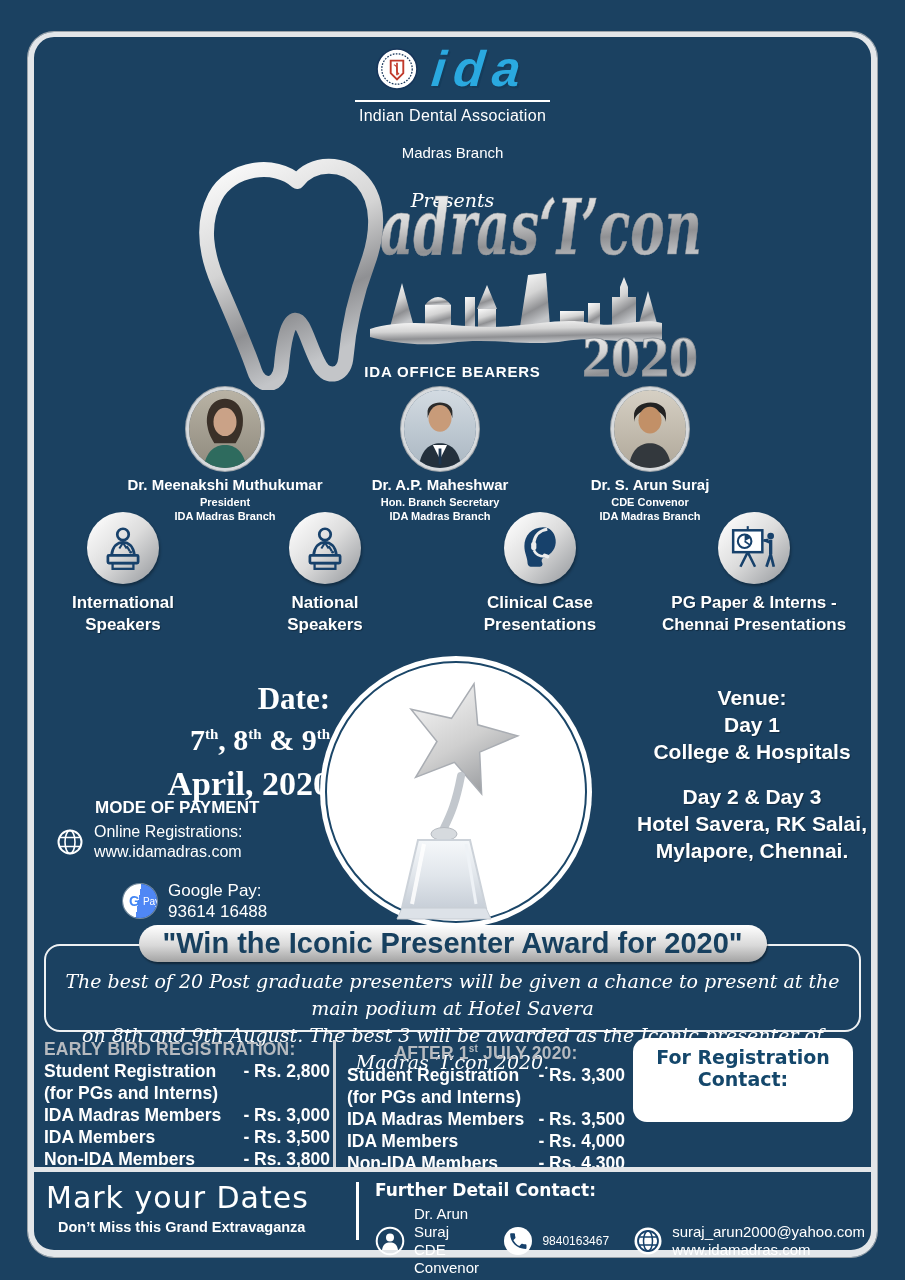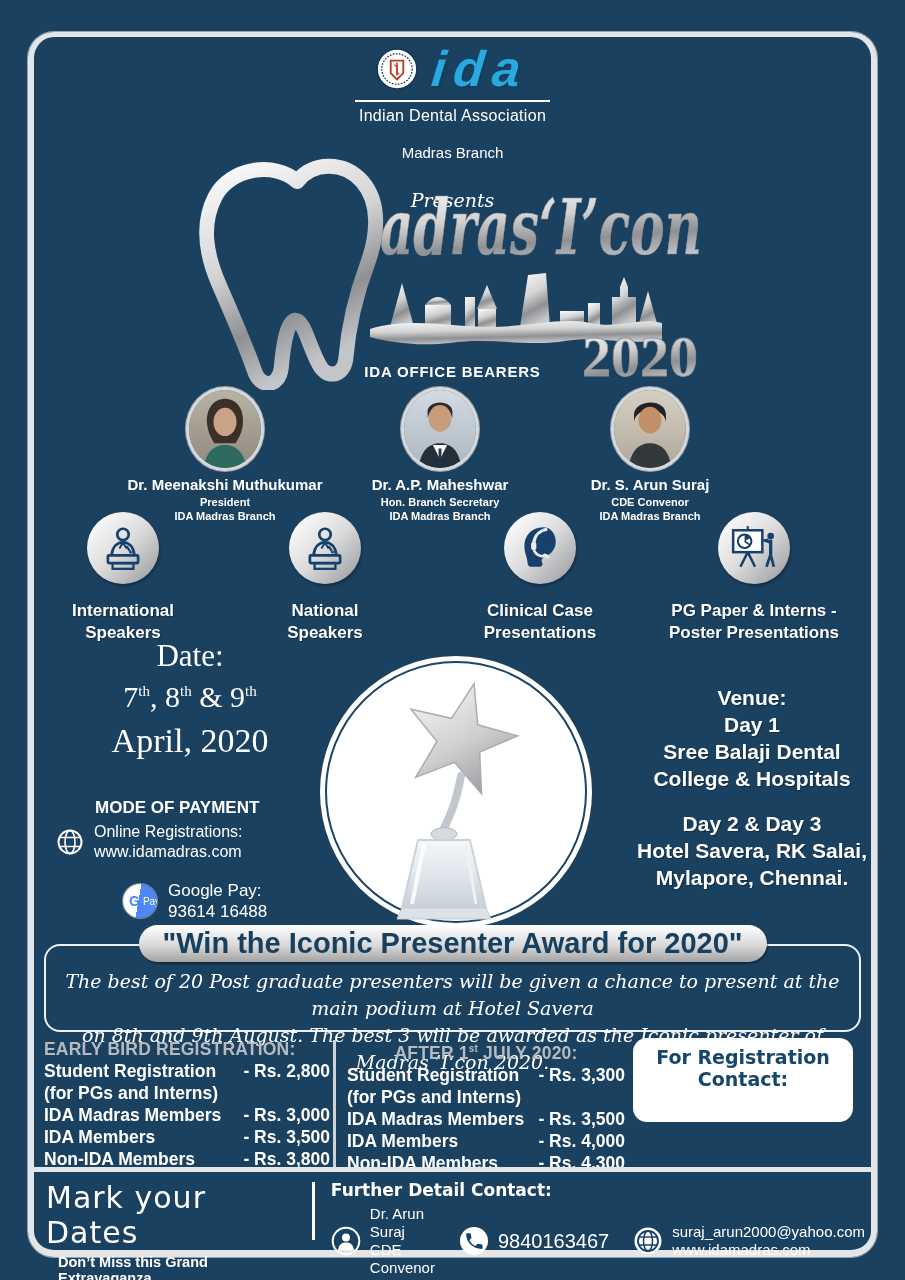--- a/index.html
+++ b/index.html
@@ -35,24 +35,24 @@
   .p3{background:linear-gradient(180deg,#d6d0c4,#b0a89a);}
   .b-name{margin-top:8px;font-size:15px;font-weight:bold;}
   .b-role{margin-top:3px;font-size:11px;font-weight:bold;}
   .b-org{margin-top:2px;font-size:11px;font-weight:bold;}
 
   
   .hl{position:absolute;top:512px;text-align:center;}
   .hl-icon{width:72px;height:72px;border-radius:50%;margin:0 auto;
            background:linear-gradient(135deg,#ffffff 5%,#dcdcdc 50%,#9a9da1 95%);
            display:flex;align-items:center;justify-content:center;box-shadow:1px 2px 3px #00000055;}
-  .hl-label{margin-top:16px;font-size:17px;font-weight:bold;line-height:22px;text-shadow:1px 1px 1px #00000055;}
-
-  
-  .date-block{left:50px;top:638px;width:280px;text-align:center;font-family:"Liberation Serif",serif;font-weight:normal;}
+  .hl-label{margin-top:8px;font-size:17px;font-weight:bold;line-height:22px;text-shadow:1px 1px 1px #00000055;}
+
+  
+  .date-block{left:50px;top:681px;width:280px;text-align:right;font-family:"Liberation Serif",serif;font-weight:bold;}
   .date-h{font-size:31px;}
   .date-days{font-size:30px;margin-top:6px;}
   .date-days sup{font-size:15px;}
   .date-month{font-size:34px;margin-top:8px;}
   .pay-block{left:55px;top:798px;width:290px;}
   .pay-h{font-size:17px;font-weight:bold;margin-left:40px;}
   .pay-row{display:flex;align-items:center;gap:9px;margin-top:4px;}
   .pay-lines{font-size:16px;line-height:20px;}
   .gpay-row{display:flex;align-items:center;gap:11px;margin-top:18px;margin-left:68px;}
   .gpay-badge{width:34px;height:34px;border-radius:50%;overflow:hidden;display:flex;align-items:center;
@@ -99,21 +99,21 @@
   .footer{left:46px;top:1180px;right:40px;display:flex;}
   .mark-block{width:300px;}
   .mark{font-size:30px;letter-spacing:1px;font-family:"DejaVu Sans",sans-serif;}
   .tagline{font-size:14.5px;font-weight:bold;margin-top:4px;margin-left:12px;}
   .f-vdiv{width:3px;height:58px;background:#fff;margin:2px 16px 0 10px;}
   .contact-block{flex:1;}
   .f-heading{font-size:17px;font-weight:bold;font-family:"DejaVu Sans",sans-serif;}
   .f-items{display:flex;align-items:center;gap:24px;margin-top:5px;}
   .f-item{display:flex;align-items:center;gap:9px;}
   .f-two{font-size:15px;line-height:18px;}
-  .f-phone{font-size:20px;}
+  .f-phone{font-size:12px;}
   .cicon{width:30px;height:30px;flex:0 0 30px;}
 </style>
 </head>
 <body>
 
 <div class="poster">
 
   <svg width="0" height="0" style="position:absolute" aria-hidden="true">
     <defs>
       <linearGradient id="silverV" x1="0" y1="0" x2="0.3" y2="1">
@@ -291,21 +291,21 @@
         <path d="M18,28 L11,42 M18,28 L25,42" stroke="#17416b" stroke-width="2.4" fill="none"></path>
         <line x1="33" y1="17" x2="38" y2="16" stroke="#17416b" stroke-width="2.2"></line>
         <circle cx="40" cy="12.5" r="3.2" fill="#17416b"></circle>
         <line x1="40" y1="16" x2="40" y2="30" stroke="#17416b" stroke-width="3.2"></line>
         <path d="M40,19 L33.5,16.5" stroke="#17416b" stroke-width="2.4" fill="none"></path>
         <path d="M40,30 L36,42 M40,30 L43,42" stroke="#17416b" stroke-width="2.6" fill="none"></path>
       </svg>
     </div>
     <div class="hl-label">
       <div>PG Paper &amp; Interns -</div>
-      <div>Poster Presentations</div>
+      <div>Chennai Presentations</div>
     </div>
   </div>
 
   <div class="abs date-block">
     <div class="date-h">Date:</div>
     <div class="date-days"><span>7</span><sup>th</sup><span>,</span> <span>8</span><sup>th</sup> <span>&amp;</span> <span>9</span><sup>th</sup></div>
     <div class="date-month">April, 2020</div>
   </div>
 
   <div class="abs pay-block">
@@ -343,21 +343,20 @@
       <polygon points="98,184 150,184 166,252 82,252" fill="url(#crystal)" stroke="#ccd2d9" stroke-width="2"></polygon>
       <line x1="104" y1="188" x2="92" y2="248" stroke="#ffffff" stroke-width="4" opacity="0.85"></line>
       <line x1="146" y1="188" x2="156" y2="248" stroke="#eef2f6" stroke-width="3"></line>
       <polygon points="82,252 166,252 171,263 77,263" fill="#dde2e8" stroke="#c6ccd3"></polygon>
     </svg>
   </div>
 
   <div class="abs venue-block">
     <div>Venue:</div>
     <div>Day 1</div>
-    <div>Sree Balaji Dental</div>
     <div>College &amp; Hospitals</div>
     <div class="venue-gap"></div>
     <div>Day 2 &amp; Day 3</div>
     <div>Hotel Savera, RK Salai,</div>
     <div>Mylapore, Chennai.</div>
   </div>
 
   <div class="abs award-box">
     <div class="award-pill">"Win the Iconic Presenter Award for 2020"</div>
     <div class="award-desc">

